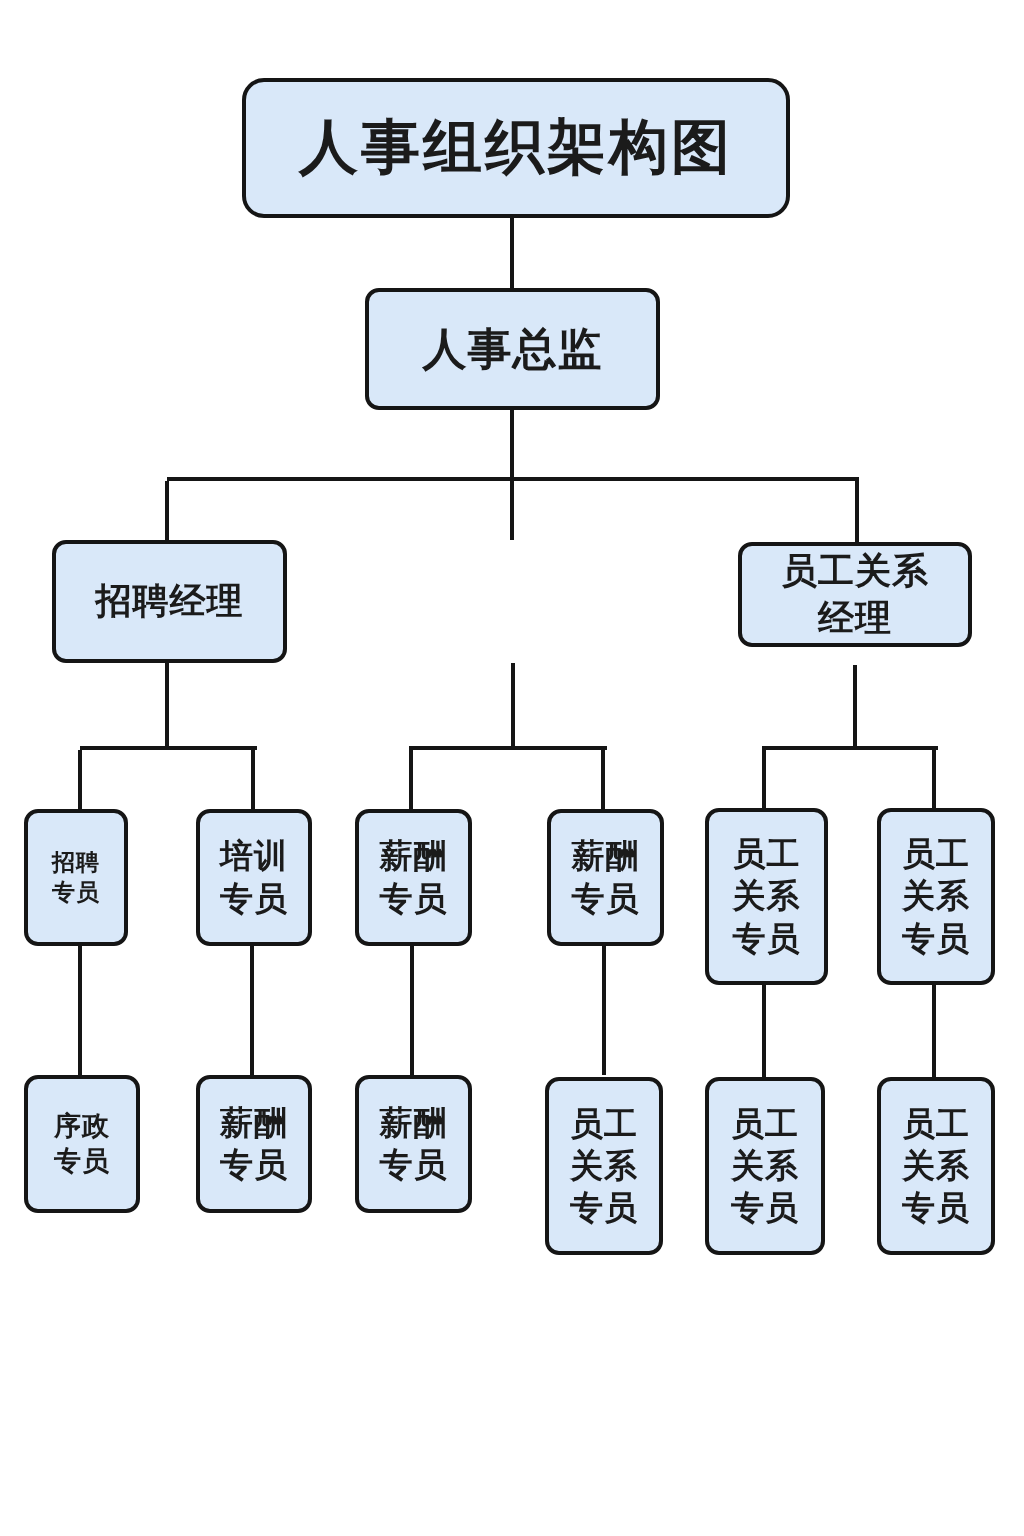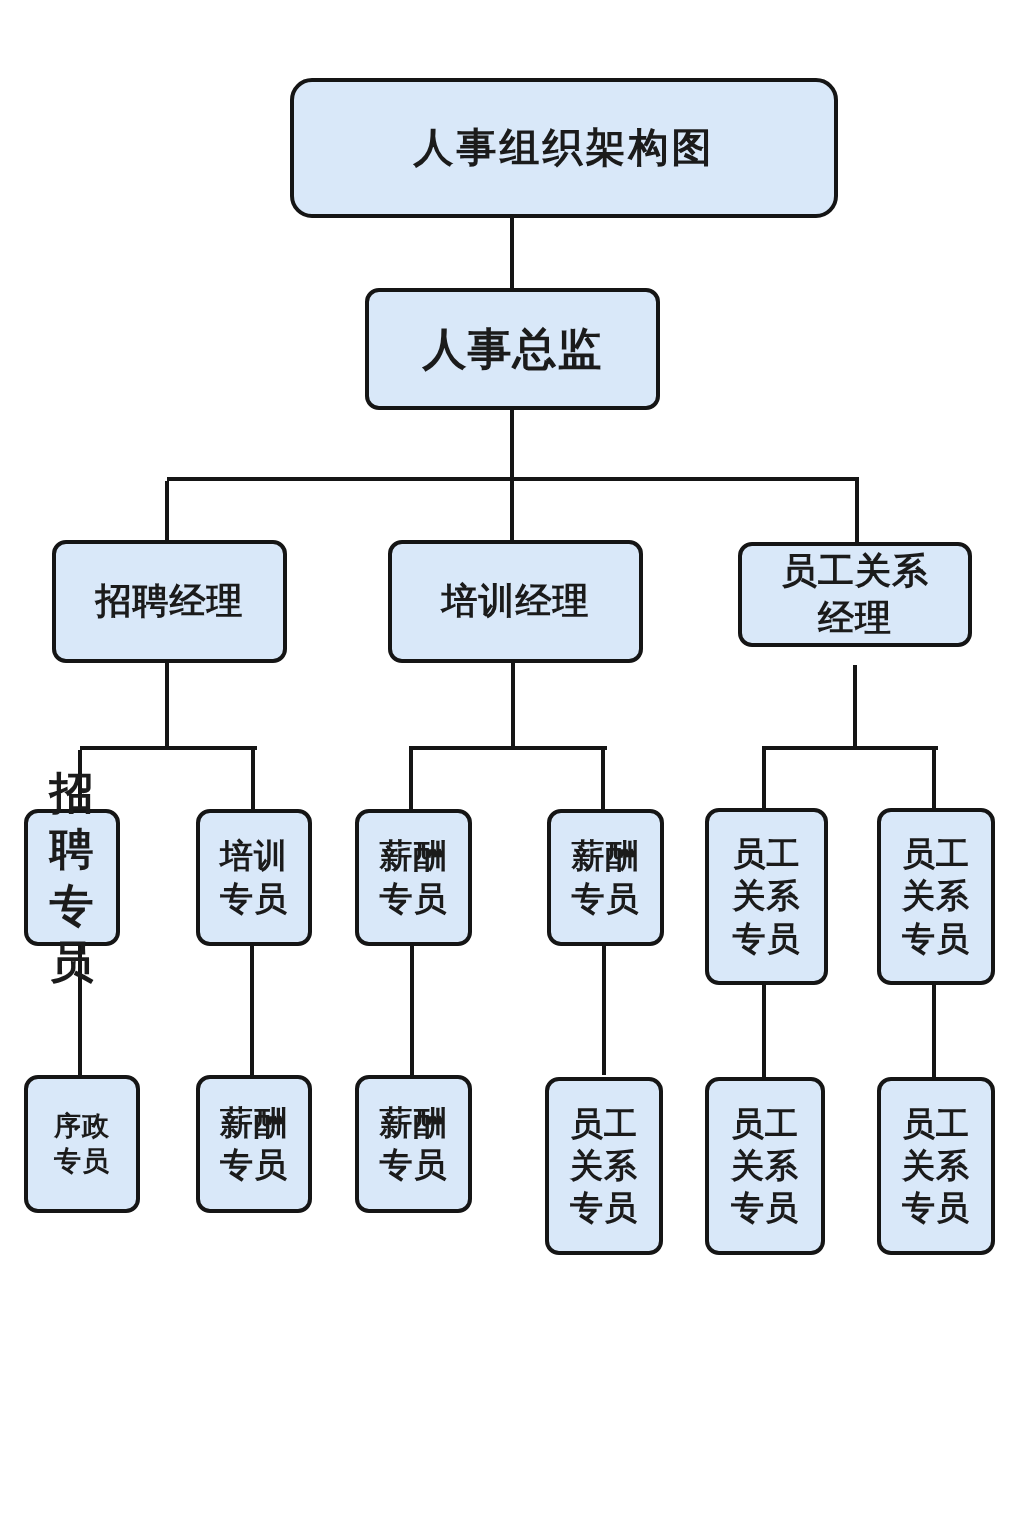--- a/index.html
+++ b/index.html
@@ -9,26 +9,26 @@
   }
   .node{
     position:absolute;box-sizing:border-box;
     background:#d9e8f9;border:4px solid #151515;border-radius:14px;
     display:flex;align-items:center;justify-content:center;
     text-align:center;font-weight:bold;color:#1b1b1b;
     white-space:pre-line;line-height:1.28;letter-spacing:1px;
   }
   .conn{position:absolute;background:#151515;}
   
-  #n-title   {left:242px;top:78px;  width:548px;height:140px;font-size:40px;border-radius:22px;letter-spacing:3px;margin-left:48px;}
+  #n-title   {left:242px;top:78px;  width:548px;height:140px;font-size:59px;border-radius:22px;letter-spacing:3px;}
   #n-director{left:365px;top:288px; width:295px;height:122px;font-size:44px;}
   #n-m1{left:52px; top:540px;width:235px;height:123px;font-size:36px;}
   #n-m2{left:388px;top:540px;width:255px;height:123px;font-size:36px;}
   #n-m3{left:738px;top:542px;width:234px;height:105px;font-size:36px;}
-  #n-s1{left:24px; top:809px;width:96px;height:137px;font-size:44px;}
+  #n-s1{left:24px; top:809px;width:104px;height:137px;font-size:23px;}
   #n-s2{left:196px;top:809px;width:116px;height:137px;font-size:33px;text-align:center;}
   #n-s3{left:355px;top:809px;width:117px;height:137px;font-size:33px;}
   #n-s4{left:547px;top:809px;width:117px;height:137px;font-size:33px;}
   #n-s5{left:705px;top:808px;width:123px;height:177px;font-size:33px;}
   #n-s6{left:877px;top:808px;width:118px;height:177px;font-size:33px;}
   #n-t1{left:24px; top:1075px;width:116px;height:138px;font-size:27px;}
   #n-t2{left:196px;top:1075px;width:116px;height:138px;font-size:33px;}
   #n-t3{left:355px;top:1075px;width:117px;height:138px;font-size:33px;}
   #n-t4{left:545px;top:1077px;width:118px;height:178px;font-size:33px;}
   #n-t5{left:705px;top:1077px;width:120px;height:178px;font-size:33px;}
@@ -87,21 +87,20 @@
   <div class="conn" id="c21"></div>
   <div class="conn" id="c22"></div>
   <div class="conn" id="c23"></div>
   <div class="conn" id="c24"></div>
 
   <div class="node" id="n-title">人事组织架构图</div>
 
   <div class="node" id="n-director">人事总监</div>
 
   <div class="node" id="n-m1">招聘经理</div>
-  <div class="node" id="n-m2">培训经理</div>
   <div class="node" id="n-m3">员工关系
 经理</div>
 
   <div class="node" id="n-s1">招聘
 专员</div>
   <div class="node" id="n-s2">培训
 专员</div>
   <div class="node" id="n-s3">薪酬
 专员</div>
   <div class="node" id="n-s4">薪酬

